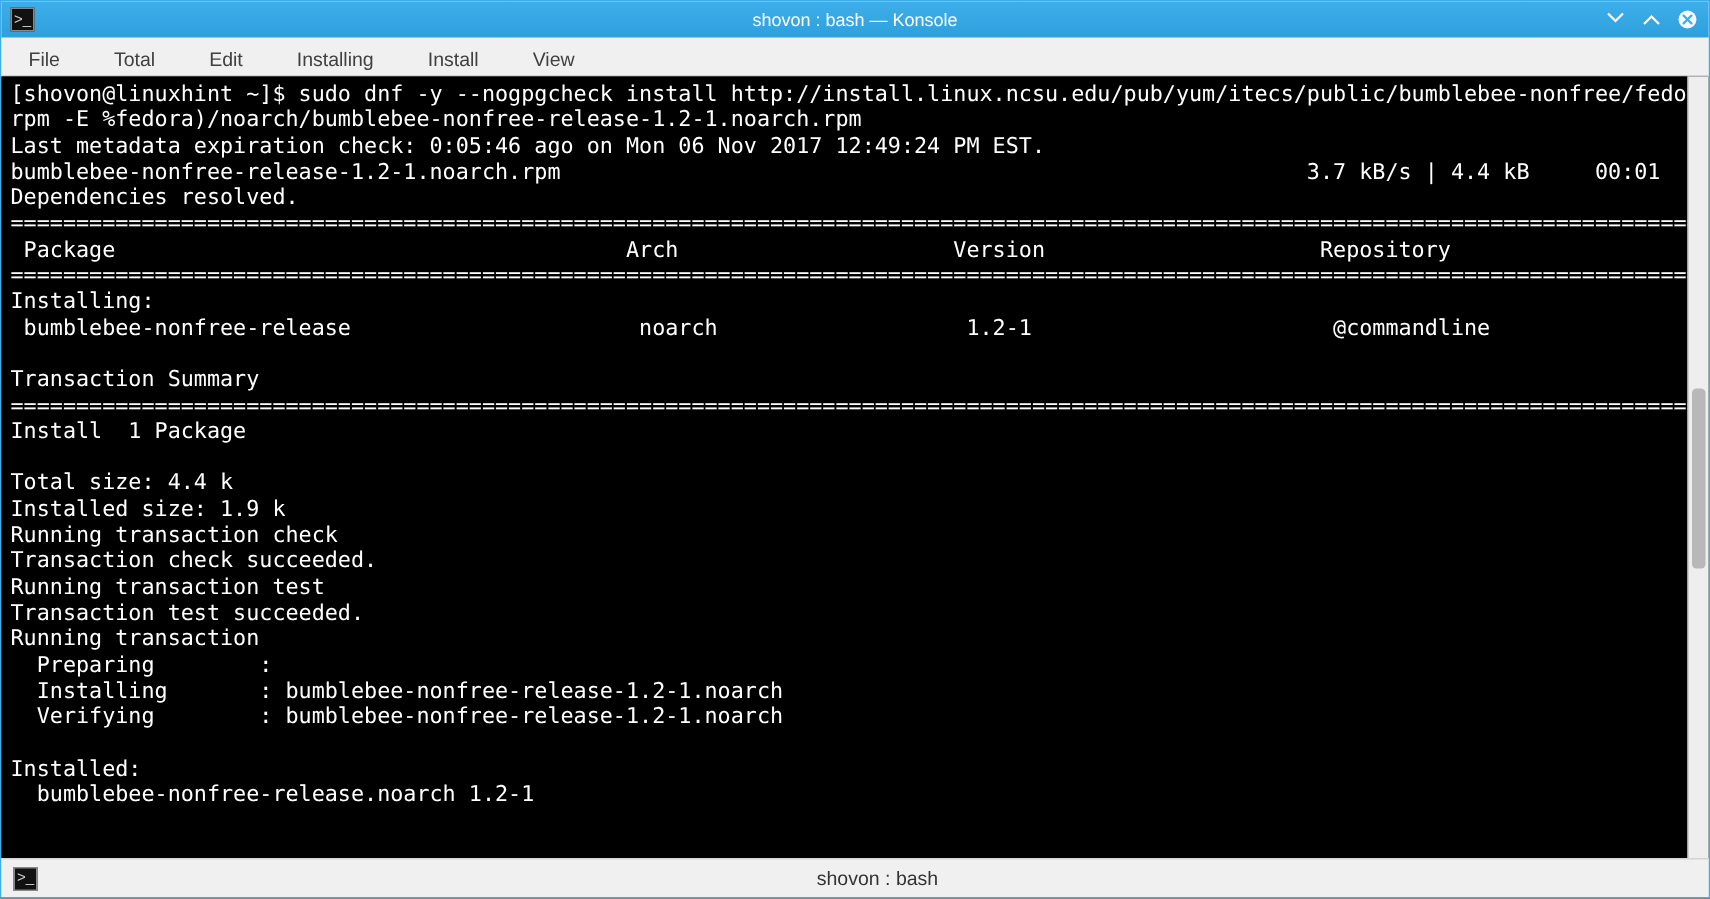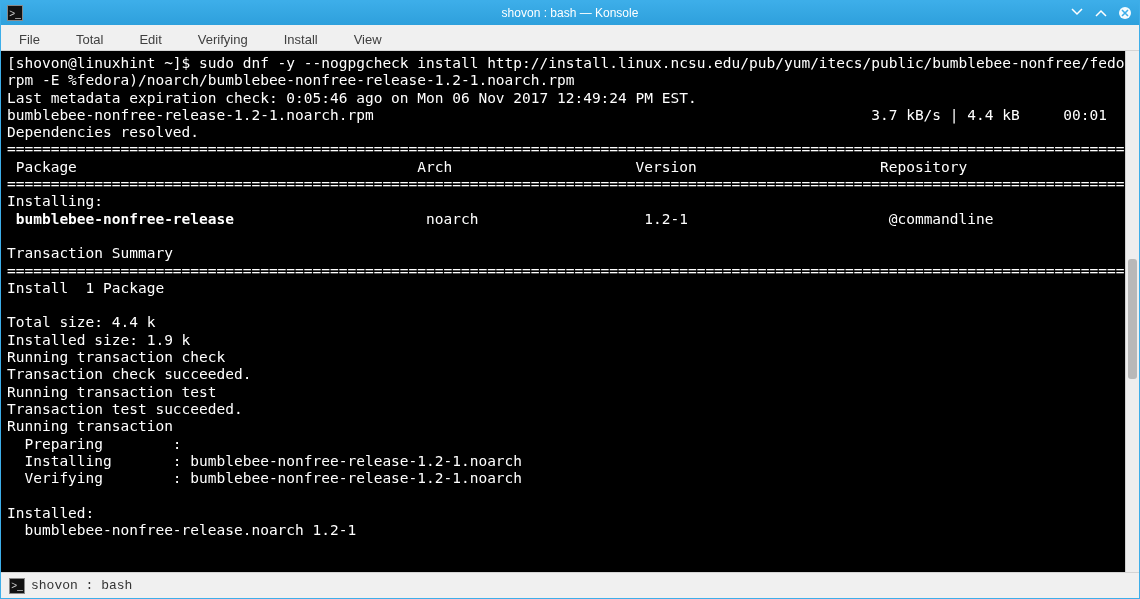--- a/index.html
+++ b/index.html
@@ -87,21 +87,21 @@
     flex: 1;
     background: #000000;
     color: #ffffff;
     font-family: "DejaVu Sans Mono", "Liberation Mono", monospace;
     font-size: 14.5px;
     line-height: 17.3px;
     padding: 4px 6px;
     white-space: pre;
     overflow: hidden;
   }
-  .bold { font-weight: bold; }
+  .bold { font-weight: normal; }
   .scrollbar {
     width: 14px;
     background: #eeeeee;
     border-left: 1px solid #d0d0d0;
     position: relative;
   }
   .scroll-thumb {
     position: absolute;
     left: 2px; right: 2px;
     top: 40%;
@@ -125,21 +125,21 @@
     border: 1px solid #888;
     margin: 0 6px 0 8px;
     display: inline-flex;
     align-items: center;
     justify-content: center;
     color: #ccc;
     font-size: 10px;
   }
   .tab-label {
     flex: 1;
-    font-family: Liberation Mono, monospace;
+    text-align: center;
   }
 </style>
 </head>
 <body>
 
 <div class="window">
 
   <div class="titlebar">
     <span class="titlebar-icon">&gt;_</span>
     <span class="titlebar-title">shovon : bash — Konsole</span>
@@ -160,21 +160,21 @@
             <path d="M4 4 L10 10 M10 4 L4 10" stroke="#3daee9" stroke-width="1.6"></path>
           </svg>
       </span>
     </div>
   </div>
 
   <div class="menubar">
     <span class="menu-item">File</span>
     <span class="menu-item">Total</span>
     <span class="menu-item">Edit</span>
-    <span class="menu-item">Verifying</span>
+    <span class="menu-item">Installing</span>
     <span class="menu-item">Install</span>
     <span class="menu-item">View</span>
   </div>
 
   <div class="terminal-wrap">
     <div class="terminal" id="terminal">[shovon@linuxhint ~]$ sudo dnf -y --nogpgcheck install http://install.linux.ncsu.edu/pub/yum/itecs/public/bumblebee-nonfree/fedora$(
 rpm -E %fedora)/noarch/bumblebee-nonfree-release-1.2-1.noarch.rpm
 Last metadata expiration check: 0:05:46 ago on Mon 06 Nov 2017 12:49:24 PM EST.
 bumblebee-nonfree-release-1.2-1.noarch.rpm                                                         3.7 kB/s | 4.4 kB     00:01    
 Dependencies resolved.

